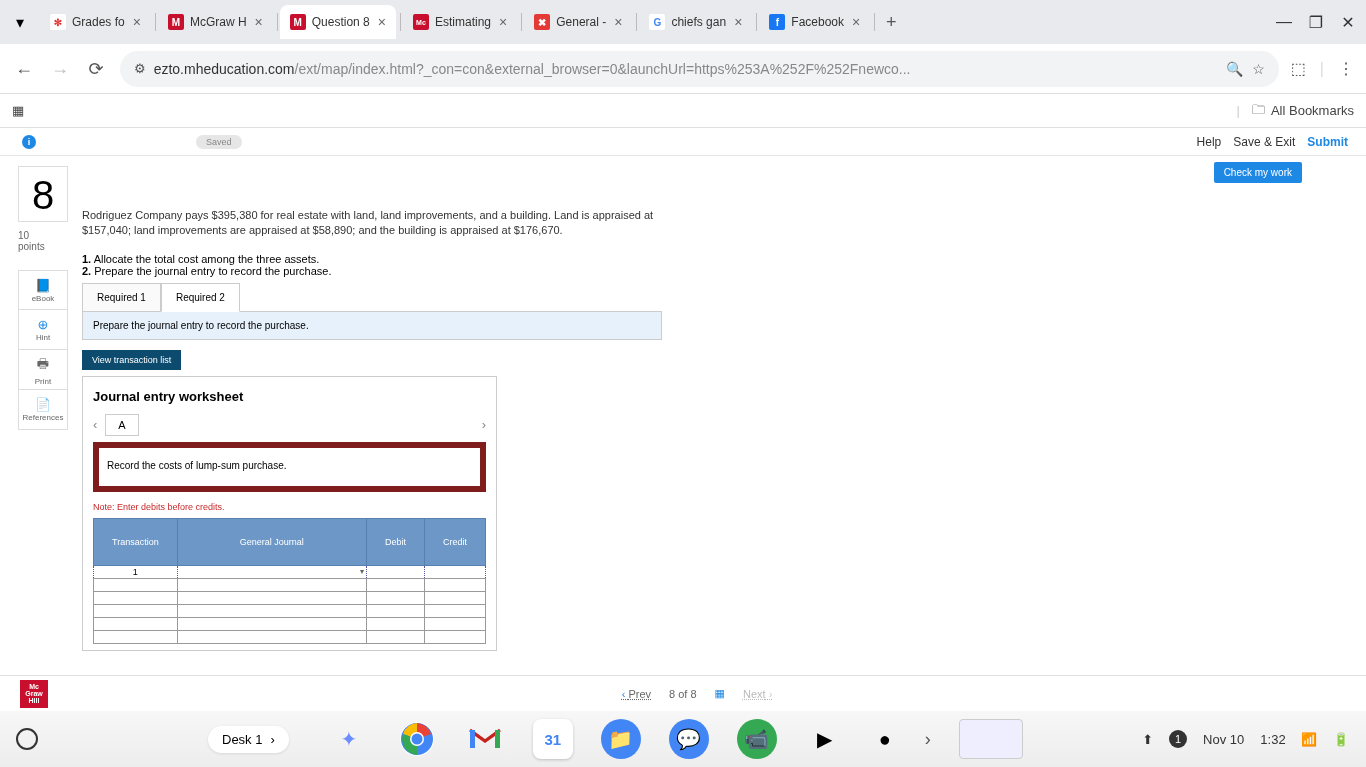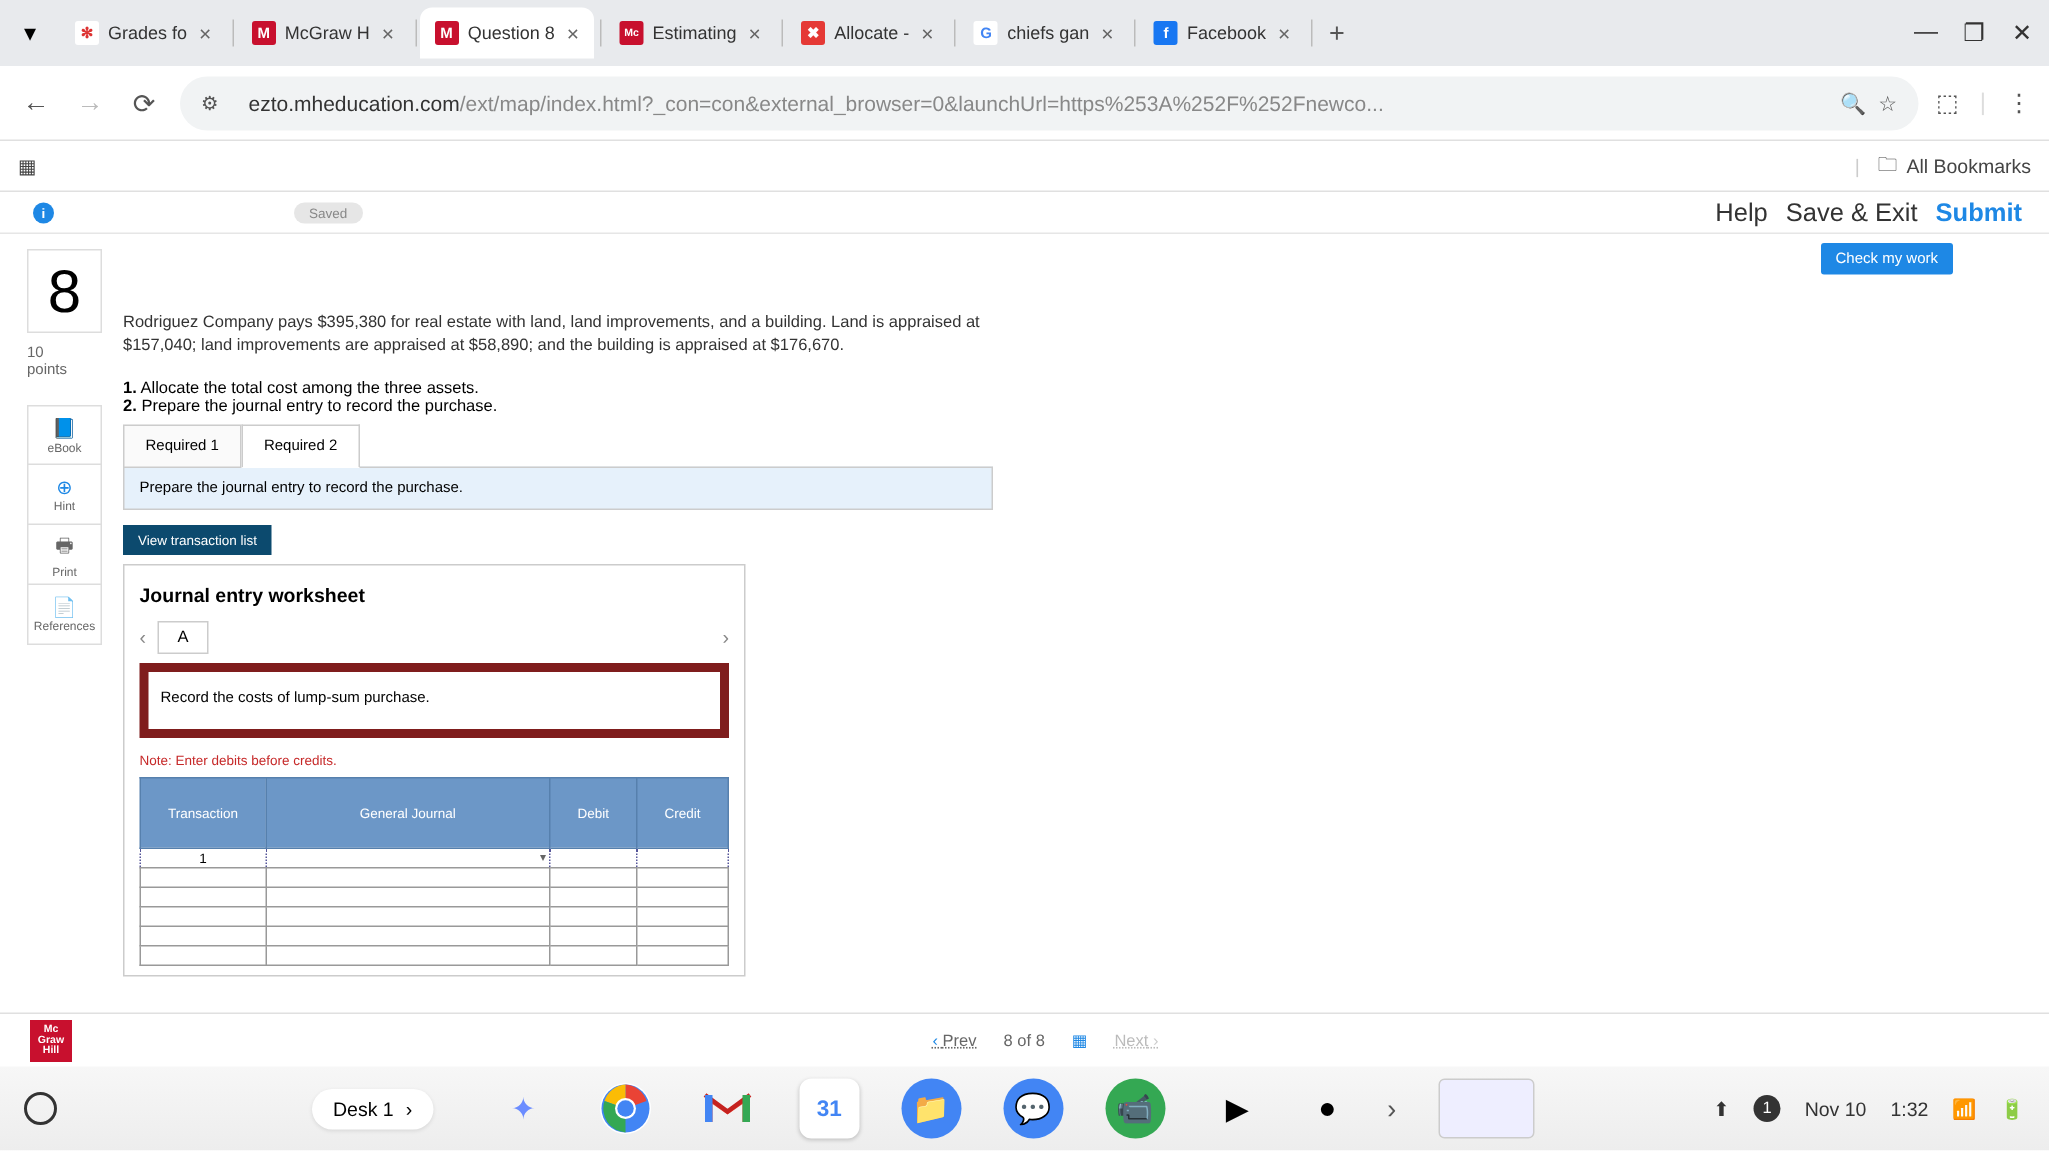--- a/index.html
+++ b/index.html
@@ -14,36 +14,36 @@
 .tab-title { white-space: nowrap; overflow: hidden; text-overflow: ellipsis; flex: 1; }
 .tab-close { margin-left: 8px; color: #666; font-size: 14px; }
 .tab-sep { width: 1px; height: 18px; background: #bbb; margin: 0 2px; }
 .new-tab { width: 28px; height: 28px; display: flex; align-items: center; justify-content: center; font-size: 18px; color: #555; }
 .window-controls { margin-left: auto; display: flex; gap: 12px; align-items: center; }
 .window-controls span { width: 20px; height: 20px; display: flex; align-items: center; justify-content: center; color: #333; }
 
 .addr-bar { background: #fff; height: 50px; display: flex; align-items: center; padding: 0 12px; gap: 12px; border-bottom: 1px solid #e0e0e0; }
 .nav-btn { width: 24px; height: 24px; display: flex; align-items: center; justify-content: center; color: #555; font-size: 18px; }
 .url-box { flex: 1; background: #f1f3f4; border-radius: 20px; height: 36px; display: flex; align-items: center; padding: 0 14px; font-size: 14px; color: #555; gap: 8px; }
-.url-text { flex: 1; white-space: nowrap; overflow: hidden; color: #333; margin-left: 12px; }
+.url-text { flex: 1; white-space: nowrap; overflow: hidden; color: #333; }
 .url-text .domain { color: #333; }
 .url-text .path { color: #888; }
 .addr-icons { display: flex; gap: 14px; align-items: center; }
 .addr-icons span { color: #555; font-size: 16px; }
 
 .bookmarks-bar { height: 34px; display: flex; align-items: center; padding: 0 12px; font-size: 13px; color: #444; border-bottom: 1px solid #e0e0e0; }
 .bookmarks-bar .grid-icon { margin-right: auto; }
 .bookmarks-bar .divider { color: #ccc; margin: 0 12px; }
 .all-bookmarks { display: flex; align-items: center; gap: 6px; }
 
 
 .assignment-header { height: 28px; display: flex; align-items: center; padding: 0 18px; font-size: 11px; color: #333; border-bottom: 1px solid #e6e6e6; }
 .assignment-header .info-icon { width: 14px; height: 14px; background: #1e88e5; border-radius: 50%; color: white; display: inline-flex; align-items: center; justify-content: center; font-size: 9px; margin-left: 4px; font-weight: bold; }
 .saved-pill { margin-left: 160px; background: #e6e6e6; border-radius: 10px; padding: 2px 10px; font-size: 9px; color: #888; }
-.header-links { margin-left: auto; display: flex; gap: 12px; font-size: 17px; }
+.header-links { margin-left: auto; display: flex; gap: 12px; font-size: 12px; }
 .header-links a { color: #333; text-decoration: none; }
 .header-links .submit { color: #1e88e5; font-weight: bold; }
 
 
 .main-area { display: flex; padding: 10px 18px 0 18px; height: 490px; position: relative; }
 .left-col { width: 50px; margin-right: 14px; }
 .q-number { font-size: 40px; font-weight: 300; text-align: center; border: 1px solid #ddd; height: 56px; line-height: 56px; margin-bottom: 8px; }
 .points { font-size: 10px; color: #666; text-align: left; margin-bottom: 18px; }
 .side-tool { border: 1px solid #ddd; height: 40px; display: flex; flex-direction: column; align-items: center; justify-content: center; font-size: 8px; color: #666; margin-bottom: 0; border-top: none; }
 .side-tool:first-of-type { border-top: 1px solid #ddd; }
@@ -125,21 +125,21 @@
   </div>
   <span class="tab-sep"></span>
   <div class="tab">
     <span class="tab-icon" style="background:#c8102e;font-size:7px">Mc</span>
     <span class="tab-title">Estimating</span>
     <span class="tab-close">×</span>
   </div>
   <span class="tab-sep"></span>
   <div class="tab">
     <span class="tab-icon" style="background:#e53935">✖</span>
-    <span class="tab-title">Allocate -</span>
+    <span class="tab-title">General -</span>
     <span class="tab-close">×</span>
   </div>
   <span class="tab-sep"></span>
   <div class="tab">
     <span class="tab-icon" style="background:#fff;color:#4285f4">G</span>
     <span class="tab-title">chiefs gan</span>
     <span class="tab-close">×</span>
   </div>
   <span class="tab-sep"></span>
   <div class="tab">

